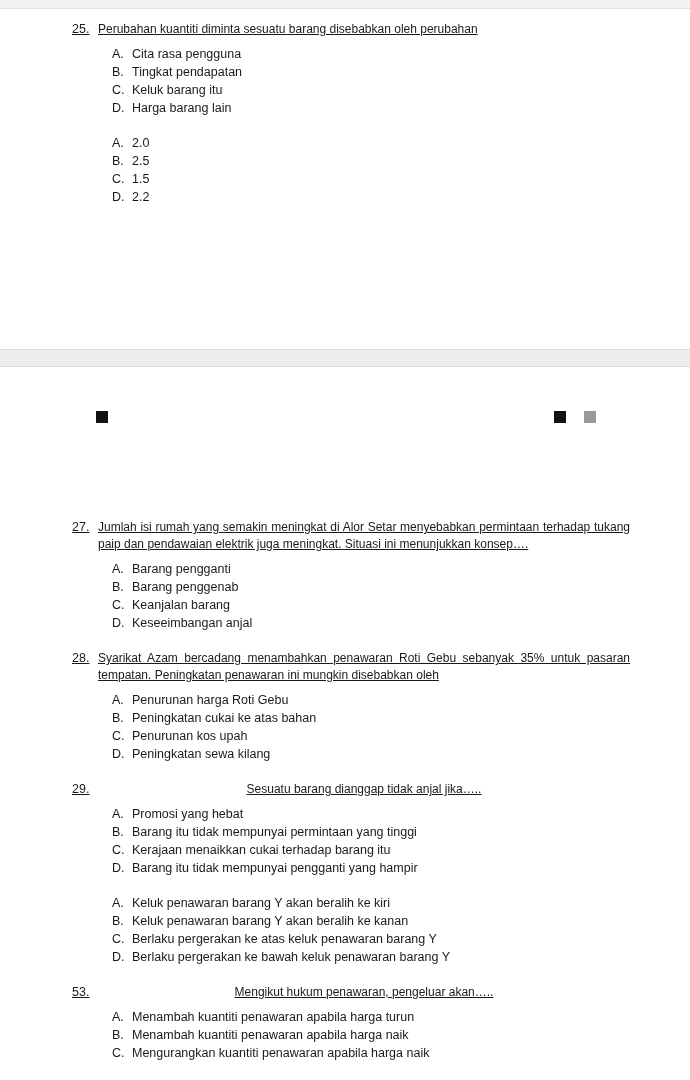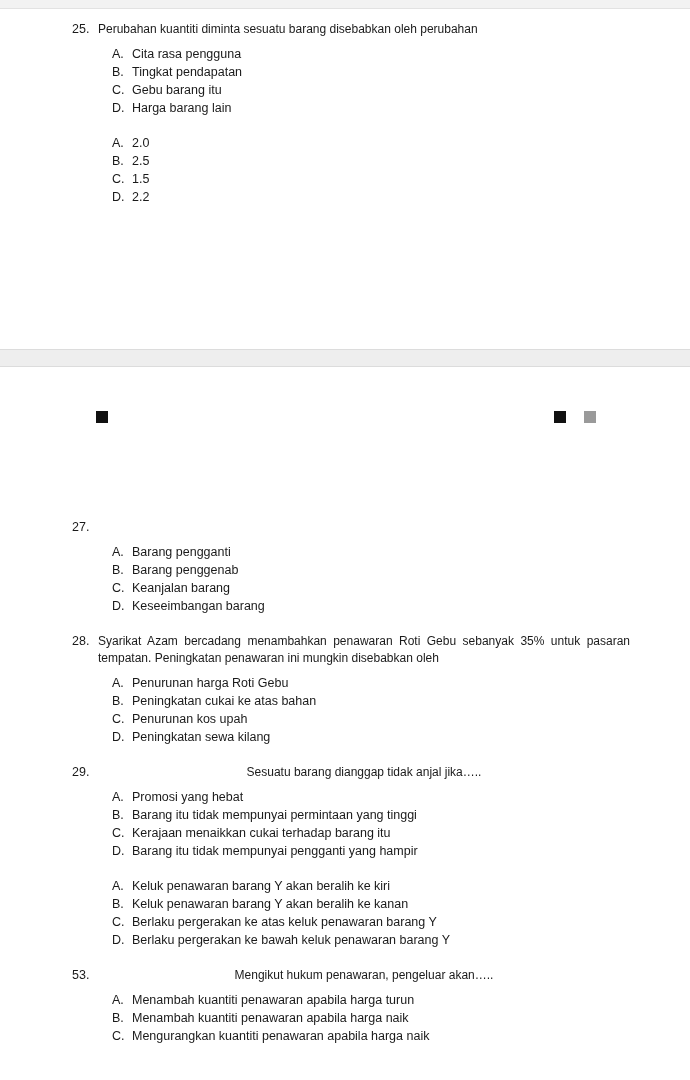--- a/index.html
+++ b/index.html
@@ -58,20 +58,21 @@
   .mark.grey { background: #9a9a9a; }
   .m1 { left: 96px; }
   .m2 { left: 554px; }
   .m3 { left: 584px; }
 
   .q-block {
     display: flex;
     align-items: flex-start;
     margin: 0 0 6px 0;
     padding: 0 60px 0 72px;
+    text-decoration: underline;
   }
   .q-num {
     width: 26px;
     flex: 0 0 26px;
     font-size: 12.5px;
     line-height: 17px;
     text-align: left;
   }
   .q-text {
     flex: 1;
@@ -117,21 +118,21 @@
       <div class="opt">
         <span class="opt-letter">A.</span>
         <span class="opt-label">Cita rasa pengguna</span>
       </div>
       <div class="opt">
         <span class="opt-letter">B.</span>
         <span class="opt-label">Tingkat pendapatan</span>
       </div>
       <div class="opt">
         <span class="opt-letter">C.</span>
-        <span class="opt-label">Gebu barang itu</span>
+        <span class="opt-label">Keluk barang itu</span>
       </div>
       <div class="opt">
         <span class="opt-letter">D.</span>
         <span class="opt-label">Harga barang lain</span>
       </div>
     </div>
 
     <div class="options">
       <div class="opt">
         <span class="opt-letter">A.</span>
@@ -160,37 +161,38 @@
     <div class="marks-row">
       <div class="mark black m1"></div>
       <div class="mark black m2"></div>
       <div class="mark grey m3"></div>
     </div>
 
     <div class="spacer-blank"></div>
 
     <div class="q-block">
       <div class="q-num">27.</div>
+      <div class="q-text">Jumlah isi rumah yang semakin meningkat di Alor Setar menyebabkan permintaan terhadap tukang paip dan pendawaian elektrik juga meningkat. Situasi ini menunjukkan konsep….</div>
     </div>
     <div class="options">
       <div class="opt">
         <span class="opt-letter">A.</span>
         <span class="opt-label">Barang pengganti</span>
       </div>
       <div class="opt">
         <span class="opt-letter">B.</span>
         <span class="opt-label">Barang penggenab</span>
       </div>
       <div class="opt">
         <span class="opt-letter">C.</span>
         <span class="opt-label">Keanjalan  barang</span>
       </div>
       <div class="opt">
         <span class="opt-letter">D.</span>
-        <span class="opt-label">Keseeimbangan barang</span>
+        <span class="opt-label">Keseeimbangan anjal</span>
       </div>
     </div>
 
     <div class="q-block">
       <div class="q-num">28.</div>
       <div class="q-text">Syarikat Azam bercadang menambahkan penawaran Roti Gebu sebanyak 35% untuk pasaran tempatan. Peningkatan penawaran ini mungkin disebabkan oleh</div>
     </div>
     <div class="options">
       <div class="opt">
         <span class="opt-letter">A.</span>

